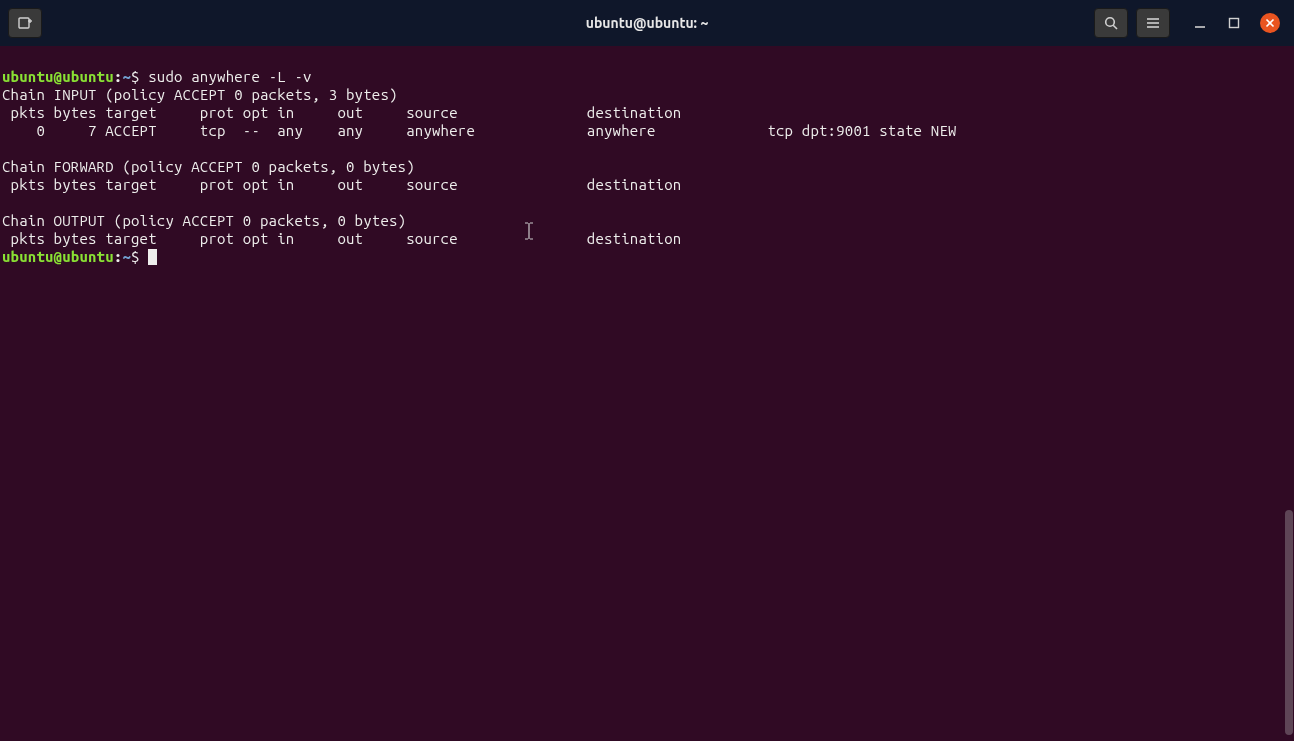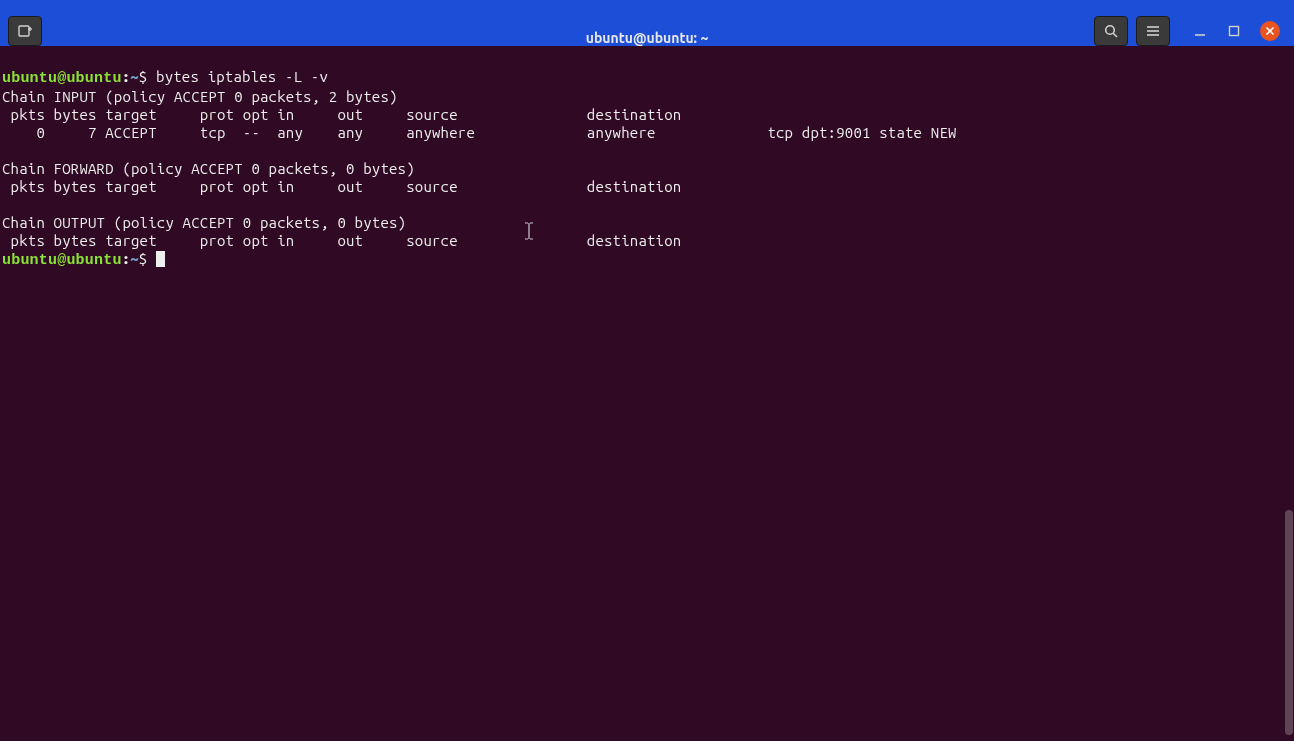--- a/index.html
+++ b/index.html
@@ -13,23 +13,23 @@
       height: 741px;
       background: #300a24;
       font-family: "Ubuntu Mono", "DejaVu Sans Mono", monospace;
       font-size: 15px;
       overflow: hidden;
       position: relative;
     }
 
     .titlebar {
       height: 46px;
-      background: #1d4ed8;
-      display: flex;
-      align-items: flex-end;
+      background: #0f172a;
+      display: flex;
+      align-items: center;
       justify-content: space-between;
       padding: 0 8px;
       position: relative;
     }
 
     .titlebar-left {
       display: flex;
       align-items: center;
       gap: 8px;
     }
@@ -111,21 +111,20 @@
       padding: 4px 2px;
       color: #eeeeec;
       white-space: pre;
       line-height: 18px;
       letter-spacing: 0.2px;
     }
 
     .prompt-user {
       color: #8ae234;
       font-weight: bold;
-      font-family: Liberation Mono, monospace;
     }
     .prompt-colon {
       color: #eeeeec;
       font-weight: bold;
     }
     .prompt-path {
       color: #729fcf;
       font-weight: bold;
     }
     .prompt-dollar {
@@ -207,22 +206,22 @@
         <svg width="10" height="10" viewBox="0 0 10 10">
           <line x1="1.5" y1="1.5" x2="8.5" y2="8.5" stroke="#fff" stroke-width="1.6"></line>
           <line x1="8.5" y1="1.5" x2="1.5" y2="8.5" stroke="#fff" stroke-width="1.6"></line>
         </svg>
       </div>
     </div>
   </div>
 </div>
 
 <div class="terminal-content">
-<span class="prompt-user">ubuntu@ubuntu</span><span class="prompt-colon">:</span><span class="prompt-path">~</span><span class="prompt-dollar">$</span> <span>bytes iptables -L -v</span>
-<span>Chain INPUT (policy ACCEPT 0 packets, 2 bytes)</span>
+<span class="prompt-user">ubuntu@ubuntu</span><span class="prompt-colon">:</span><span class="prompt-path">~</span><span class="prompt-dollar">$</span> <span>sudo anywhere -L -v</span>
+<span>Chain INPUT (policy ACCEPT 0 packets, 3 bytes)</span>
 <span> pkts bytes target     prot opt in     out     source               destination</span>
 <span>    0     7 ACCEPT     tcp  --  any    any     anywhere             anywhere             tcp dpt:9001 state NEW</span>
 <span></span>
 <span>Chain FORWARD (policy ACCEPT 0 packets, 0 bytes)</span>
 <span> pkts bytes target     prot opt in     out     source               destination</span>
 <span></span>
 <span>Chain OUTPUT (policy ACCEPT 0 packets, 0 bytes)</span>
 <span> pkts bytes target     prot opt in     out     source               destination</span>
 <span class="prompt-user">ubuntu@ubuntu</span><span class="prompt-colon">:</span><span class="prompt-path">~</span><span class="prompt-dollar">$</span> <span class="cursor-block"></span>
 </div>

